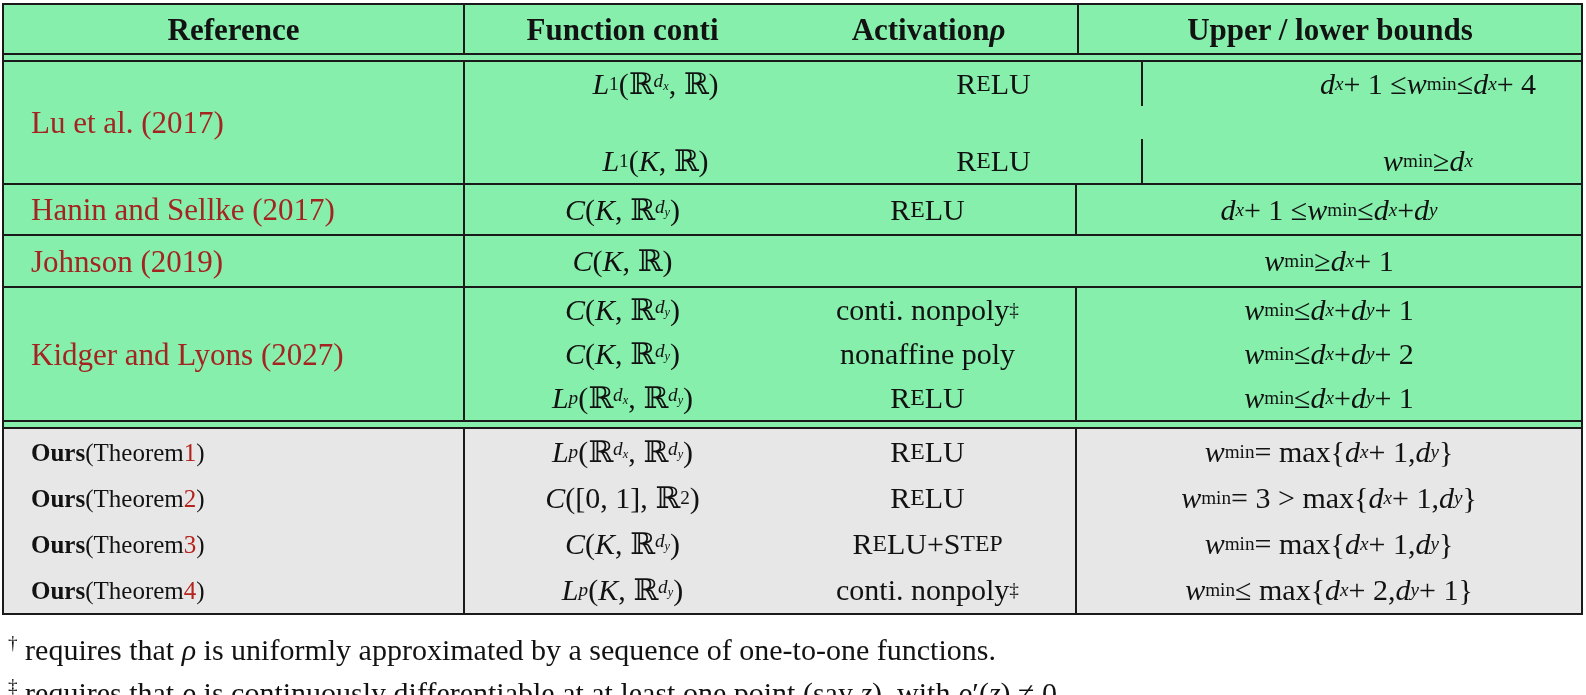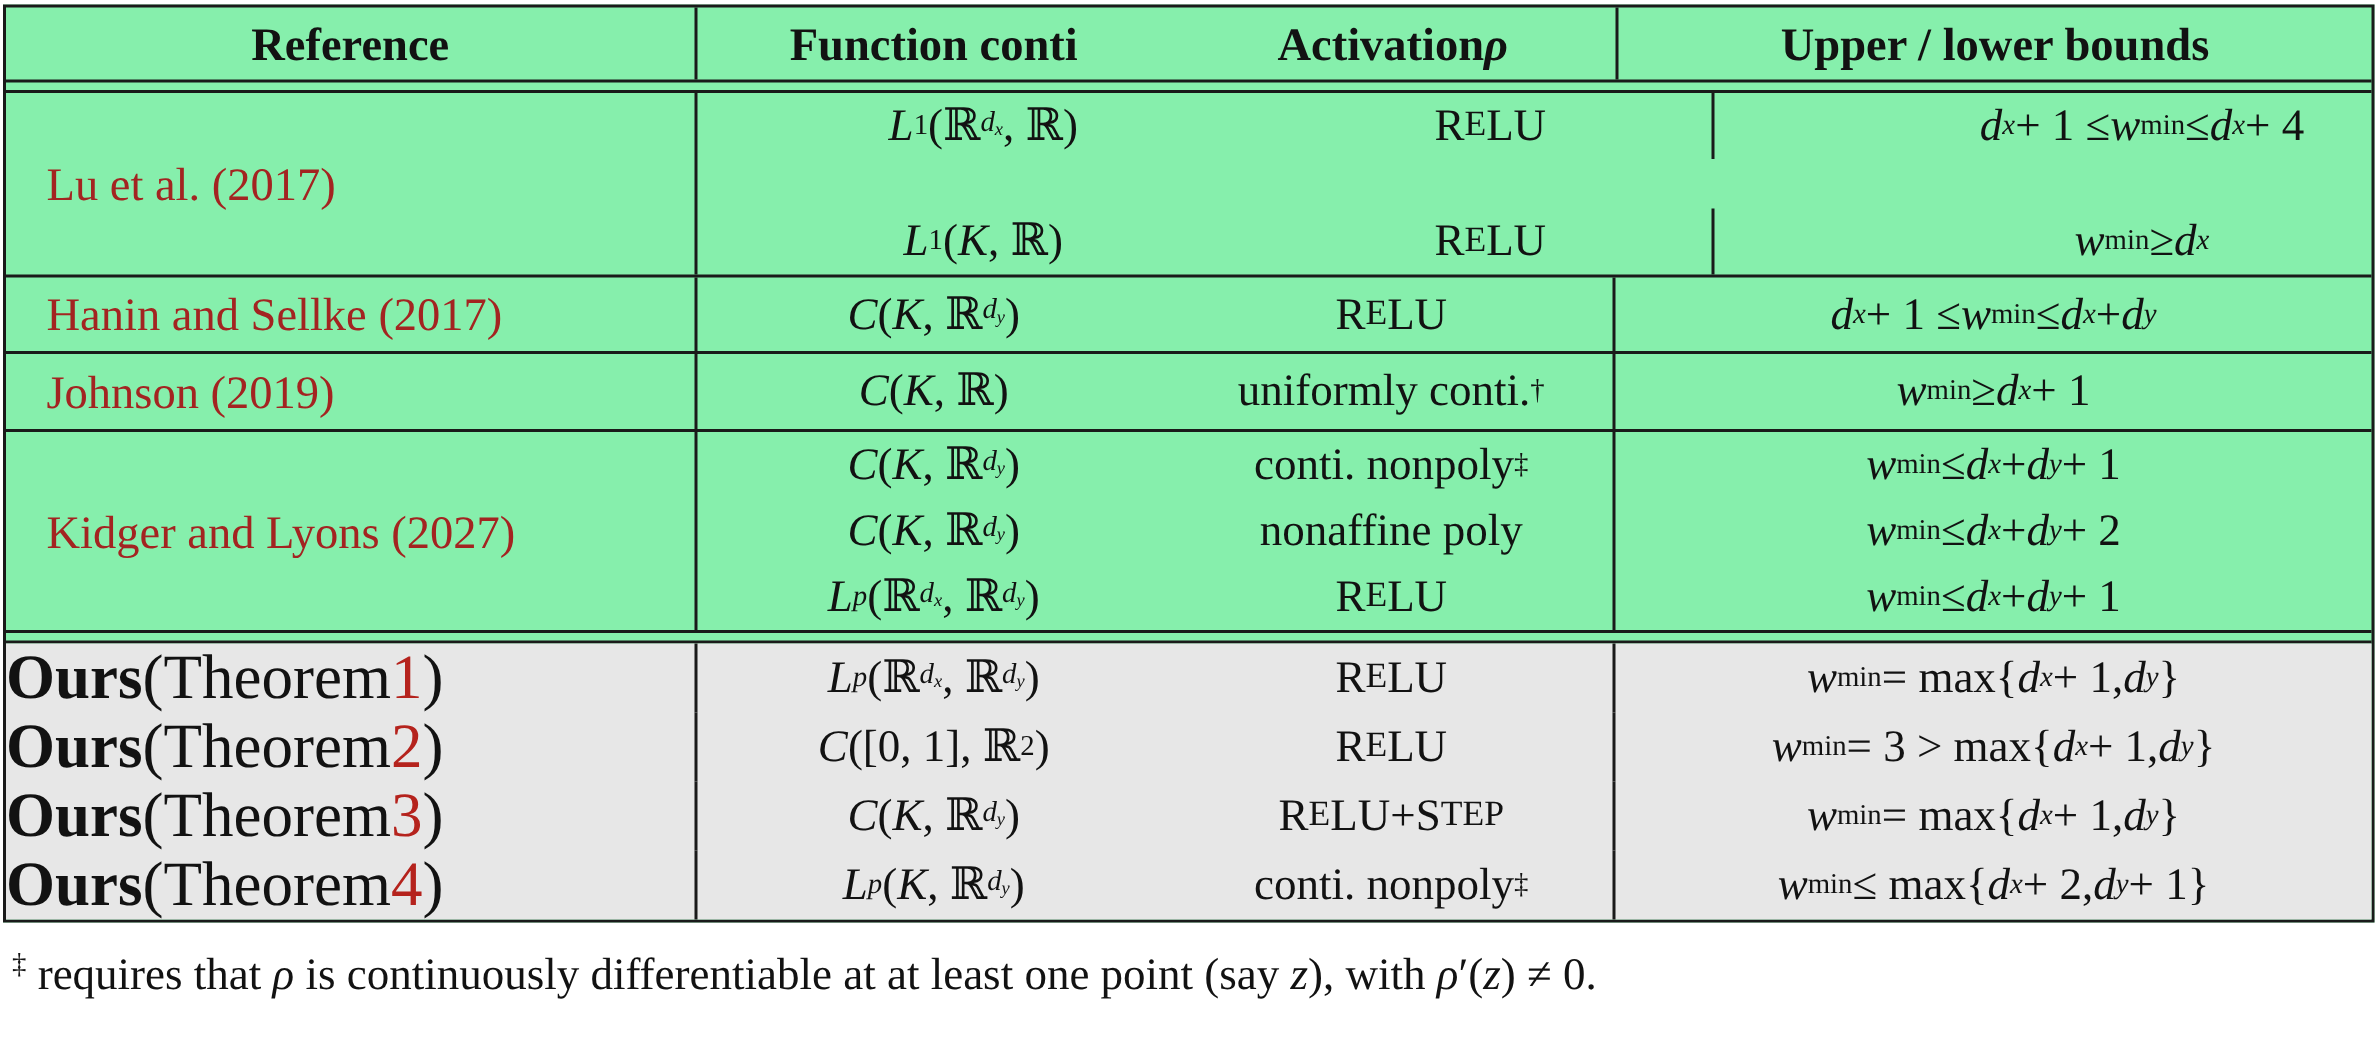--- a/index.html
+++ b/index.html
@@ -31,21 +31,21 @@
     font-size:30px;line-height:1;box-sizing:border-box;white-space:nowrap;
   }
   .c1{grid-column:1;border-right:2px solid var(--border);}
   .c2{grid-column:2;}
   .c3{grid-column:3;border-right:2px solid var(--border);}
   .c4{grid-column:4;}
   .span2{grid-row:1 / span 2;}
   .span3{grid-row:1 / span 3;}
   .hd{font-weight:bold;font-size:31px;}
   .ref{justify-content:flex-start;padding-left:27px;color:var(--citation);font-size:31px;}
-  .ours-label{justify-content:flex-start;font-size:42px;color:var(--text);}
+  .ours-label{justify-content:flex-start;padding-left:27px;font-size:25px;color:var(--text);}
   .ob{font-weight:bold;}
   .on{color:var(--theorem_number);}
   sup{font-size:64%;line-height:0;vertical-align:0.55em;}
   sub{font-size:64%;line-height:0;vertical-align:-0.25em;}
   i{font-style:italic;}
   .sc{font-size:79%;}
   .fns{margin:13px 0 0 8px;font-size:30px;line-height:43px;color:var(--text);}
   .fn{white-space:nowrap;}
 </style>
 </head>
@@ -75,21 +75,20 @@
   <div class="grid sec sec-hanin">
     <div class="c c1 ref">Hanin and Sellke (2017)</div>
     <div class="c c2"><i>C</i>(<i>K</i>, ℝ<sup><i>d</i><sub><i>y</i></sub></sup>)</div>
     <div class="c c3">R<span class="sc">E</span>LU</div>
     <div class="c c4"><i>d</i><sub><i>x</i></sub> + 1 ≤ <i>w</i><sub>min</sub> ≤ <i>d</i><sub><i>x</i></sub> + <i>d</i><sub><i>y</i></sub></div>
   </div>
 
   <div class="grid sec sec-johnson">
     <div class="c c1 ref">Johnson (2019)</div>
     <div class="c c2"><i>C</i>(<i>K</i>, ℝ)</div>
-    <div class="c c3">uniformly conti.<sup>†</sup></div>
     <div class="c c4"><i>w</i><sub>min</sub> ≥ <i>d</i><sub><i>x</i></sub> + 1</div>
   </div>
 
   <div class="grid sec sec-kidger">
     <div class="c c1 ref span3">Kidger and Lyons (2027)</div>
     <div class="c c2"><i>C</i>(<i>K</i>, ℝ<sup><i>d</i><sub><i>y</i></sub></sup>)</div>
     <div class="c c3">conti. nonpoly<sup>‡</sup></div>
     <div class="c c4"><i>w</i><sub>min</sub> ≤ <i>d</i><sub><i>x</i></sub> + <i>d</i><sub><i>y</i></sub> + 1</div>
     <div class="c c2"><i>C</i>(<i>K</i>, ℝ<sup><i>d</i><sub><i>y</i></sub></sup>)</div>
     <div class="c c3">nonaffine poly</div>
@@ -139,14 +138,15 @@
         <span>)</span>
       </div>
     <div class="c c2"><i>L</i><sup><i>p</i></sup>(<i>K</i>, ℝ<sup><i>d</i><sub><i>y</i></sub></sup>)</div>
     <div class="c c3">conti. nonpoly<sup>‡</sup></div>
     <div class="c c4"><i>w</i><sub>min</sub> ≤ max{<i>d</i><sub><i>x</i></sub> + 2, <i>d</i><sub><i>y</i></sub> + 1}</div>
   </div>
 
 </div>
 
 <div class="fns">
+  <div class="fn"><sup>†</sup> requires that <i>ρ</i> is uniformly approximated by a sequence of one-to-one functions.</div>
   <div class="fn"><sup>‡</sup> requires that <i>ρ</i> is continuously differentiable at at least one point (say <i>z</i>), with <i>ρ</i>′(<i>z</i>) ≠ 0.</div>
 </div>
 
 </body></html>

